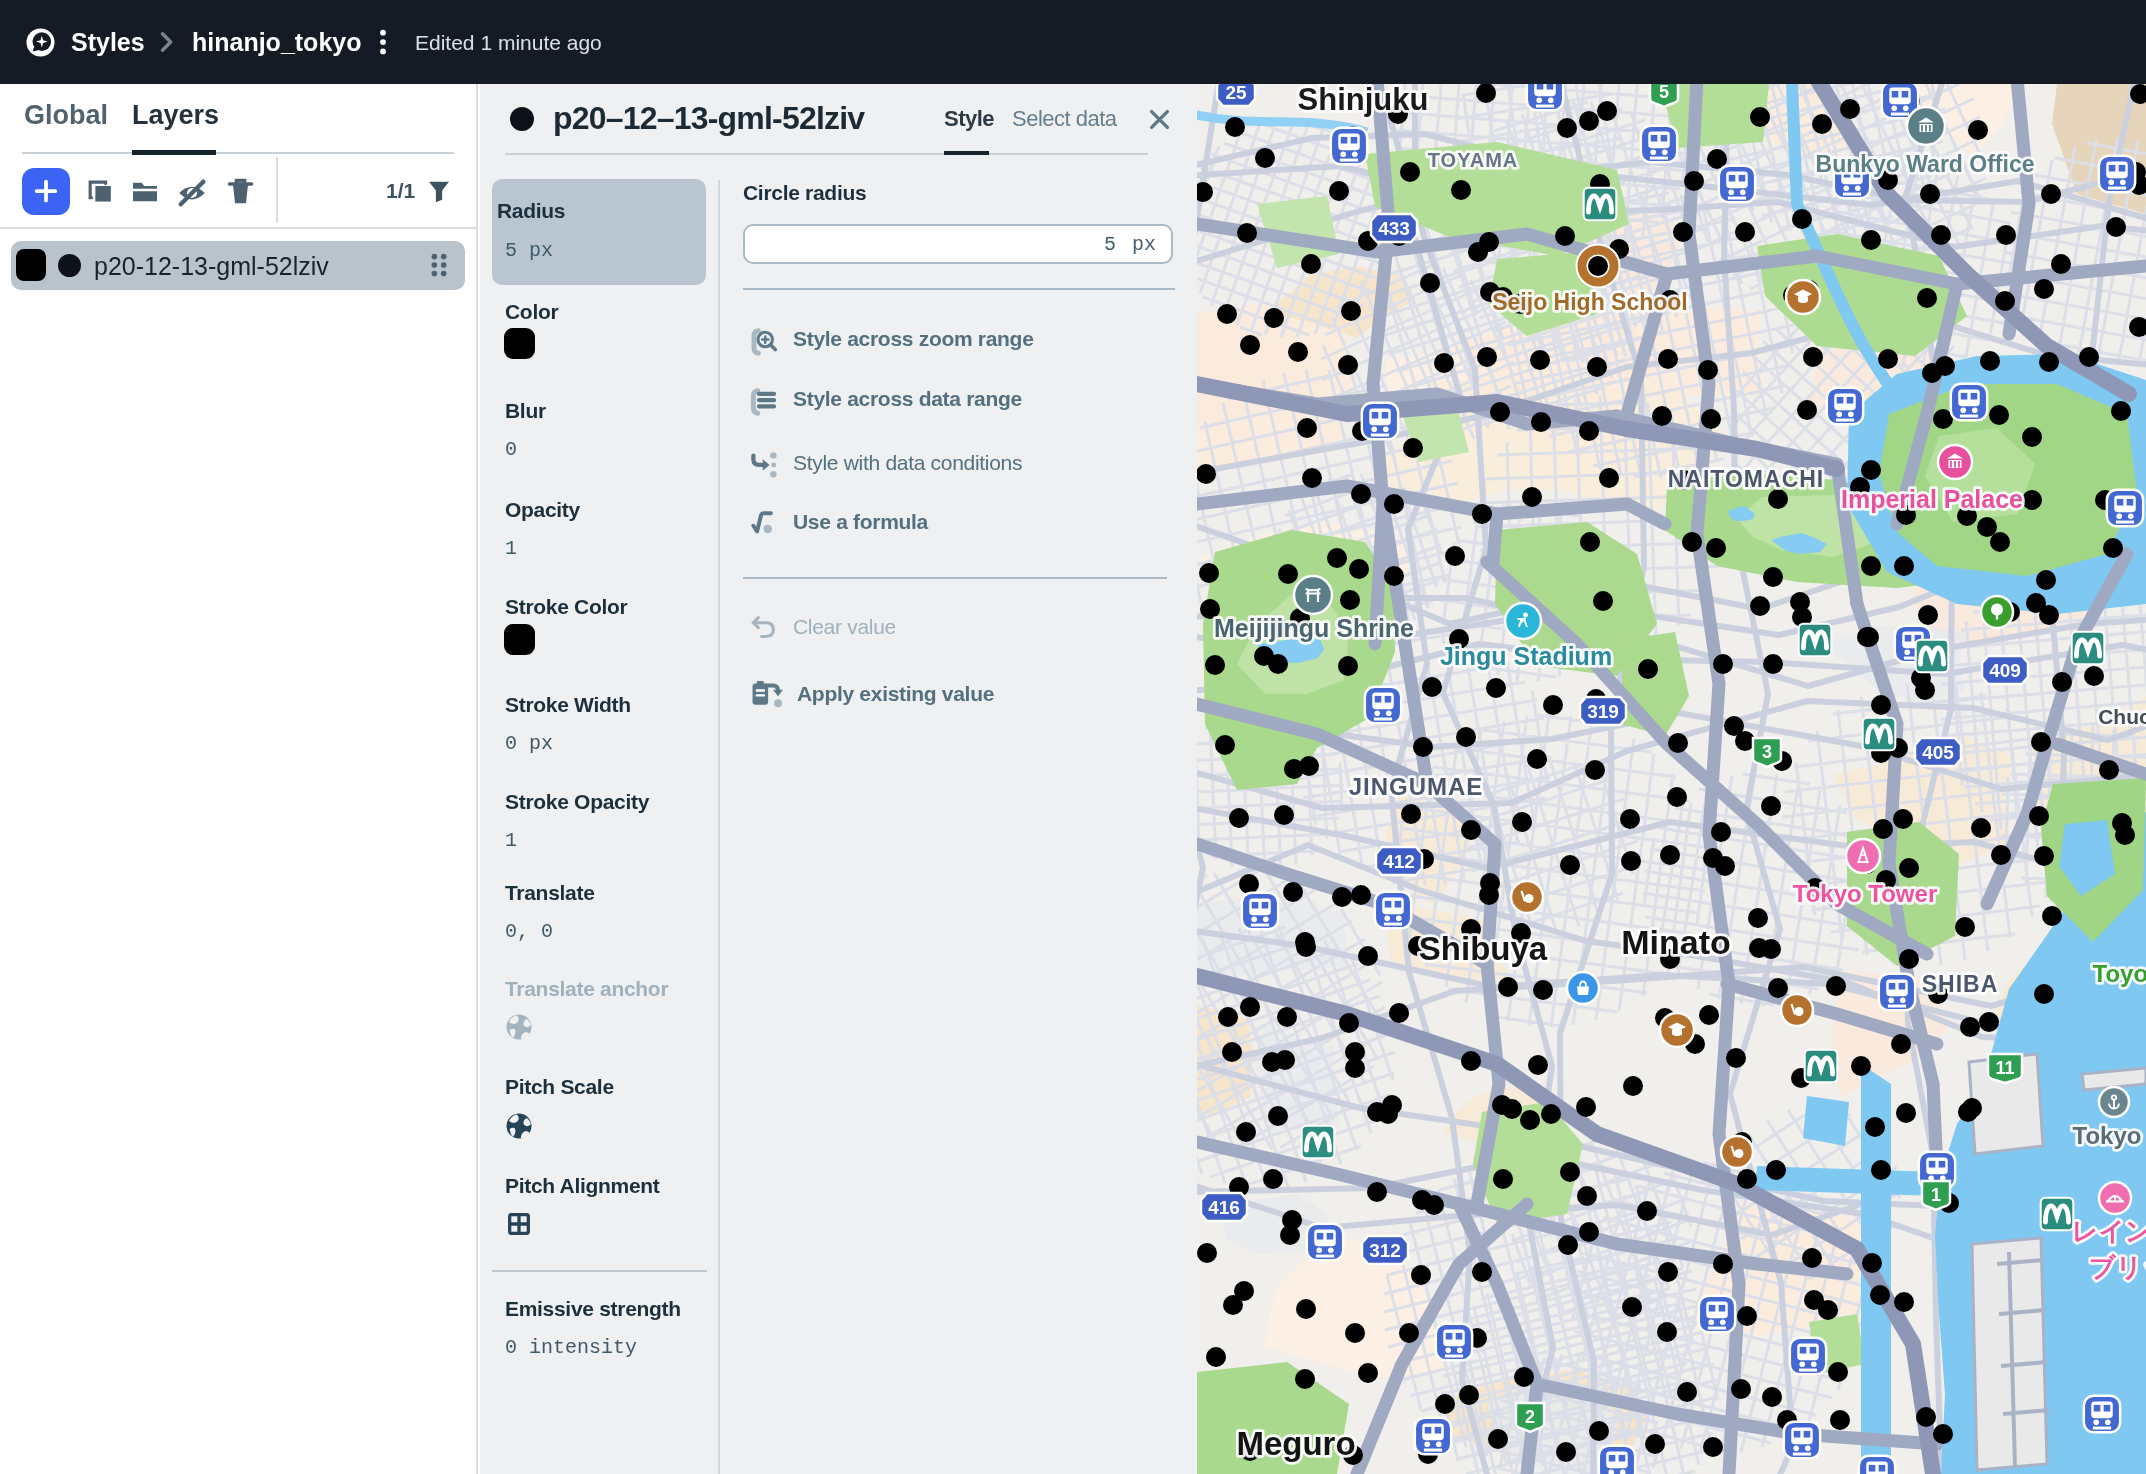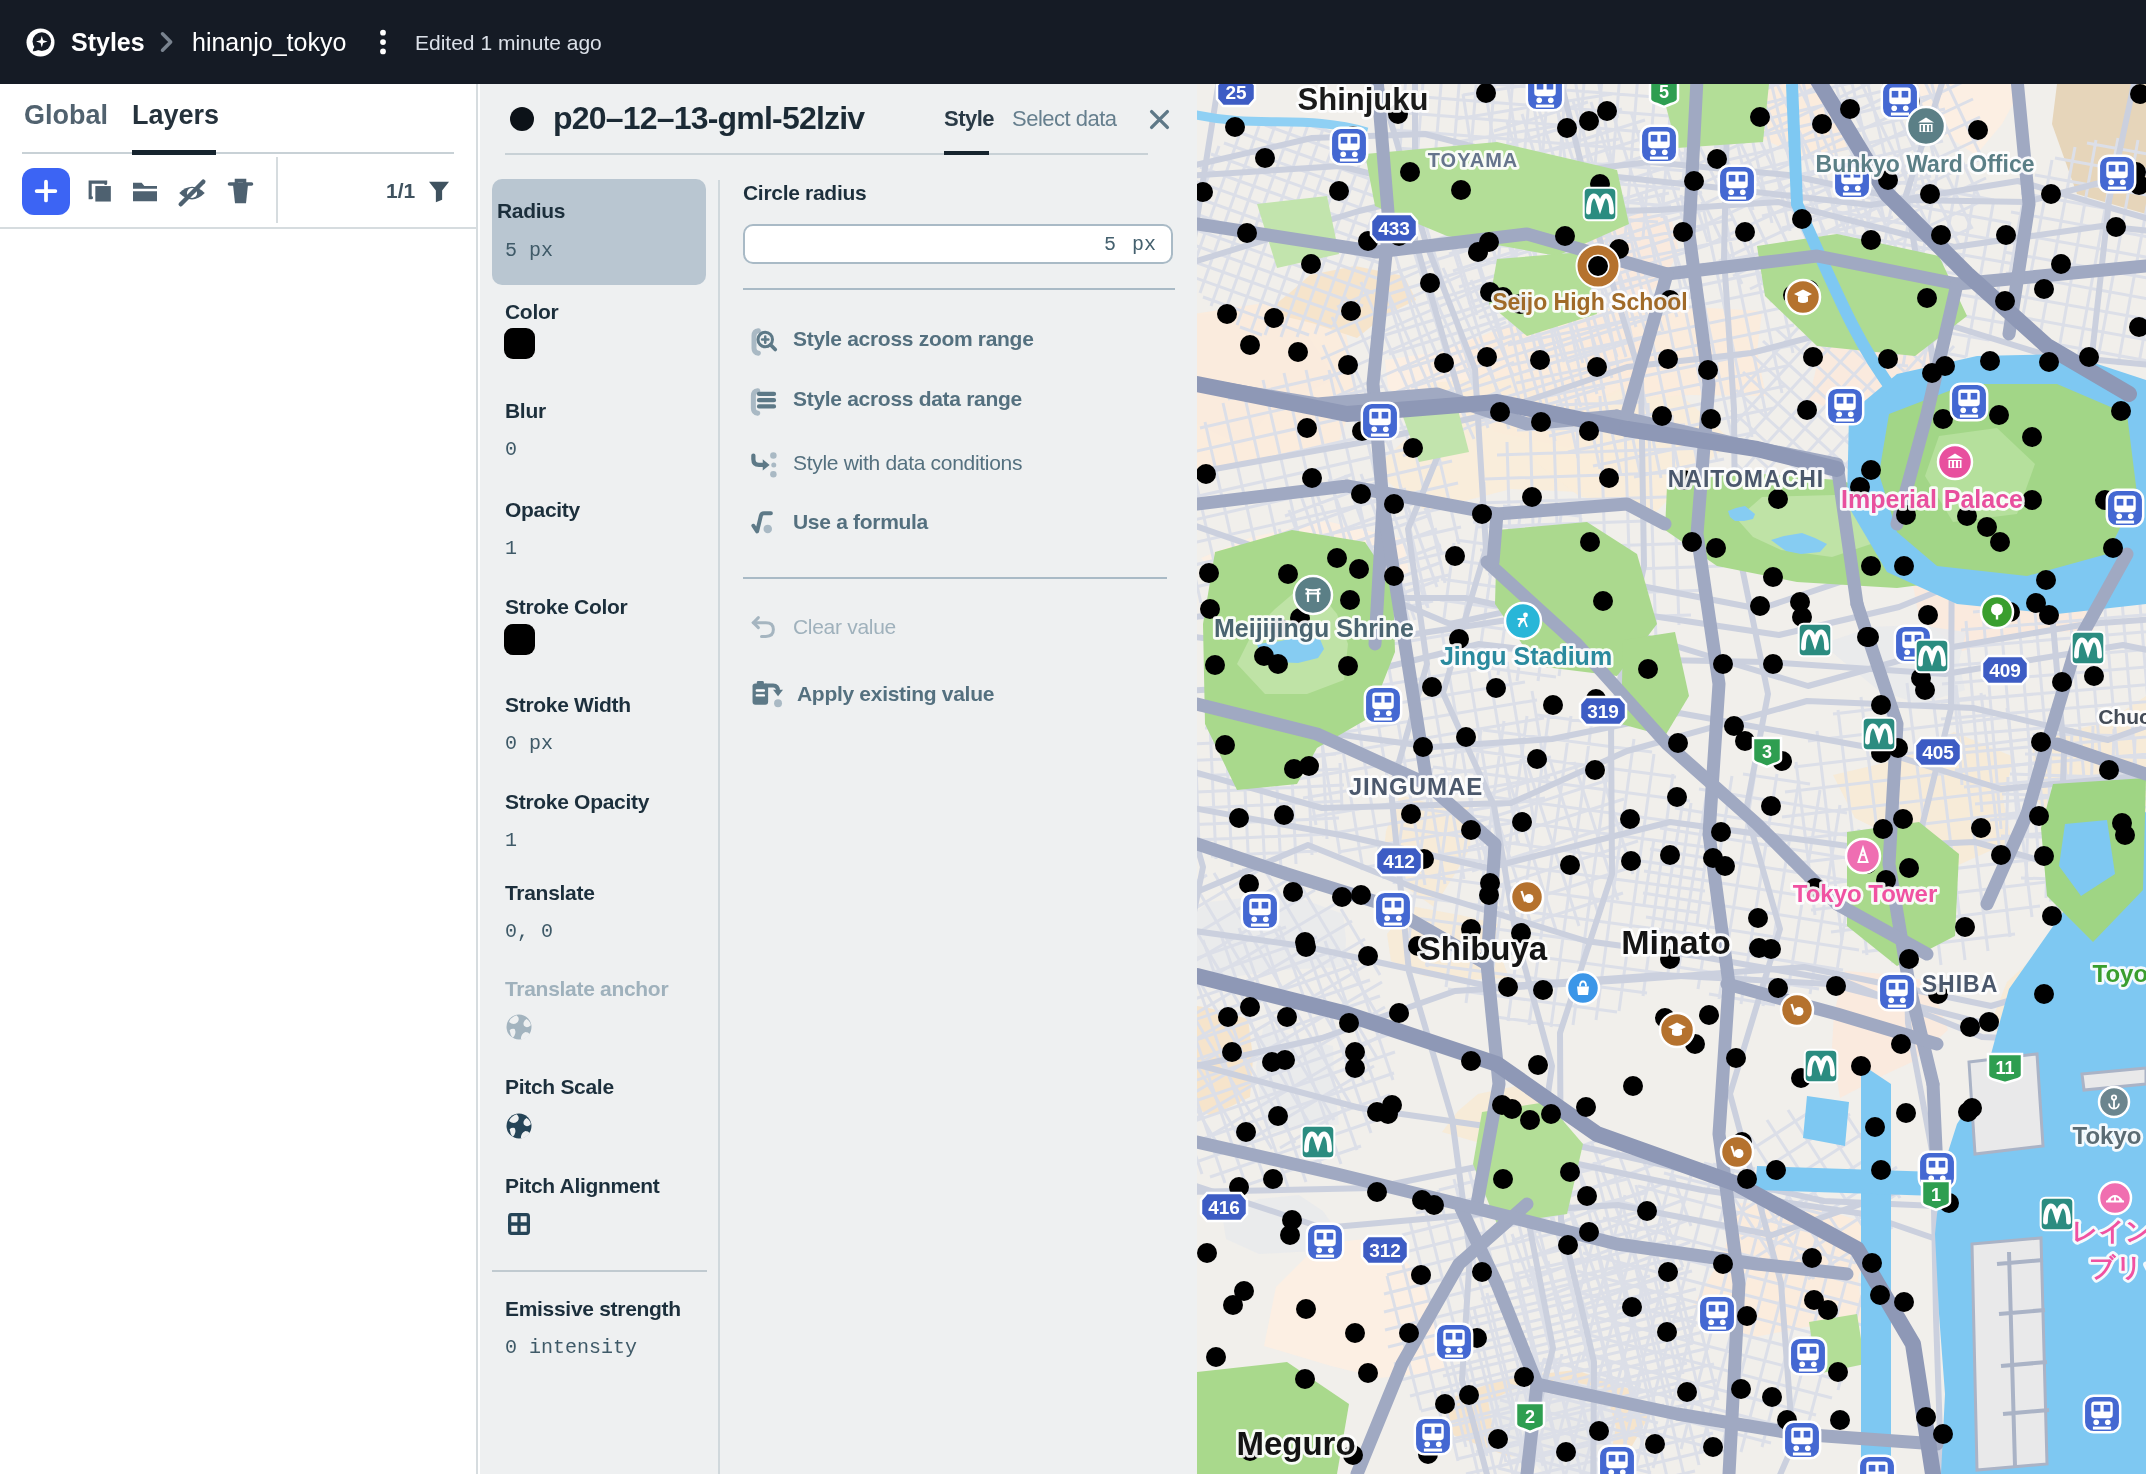--- a/index.html
+++ b/index.html
@@ -16,21 +16,21 @@
     <circle cx="15.8" cy="13.6" r="9.3" fill="#151b25"></circle>
     <path d="M9,18 Q6.5,21.5 6.8,23.2 Q8.5,23.5 12.5,22 Z" fill="#151b25"></path>
     <path d="M15.8,7.8 L17.1,12.3 L21.6,13.6 L17.1,14.9 L15.8,19.4 L14.5,14.9 L10,13.6 L14.5,12.3 Z" fill="#fff"></path>
   </svg>
   <div style="position:absolute;left:71px;top:28px;font-size:25px;font-weight:bold;color:#fff">Styles</div>
   <div style="position:absolute;left:152px;top:28px">
       <svg width="28" height="28" viewBox="0 0 24 24" style="color:#79838f;display:block" stroke="#79838f" stroke-width="3" fill="none" stroke-linecap="round">
         <path d="M9,5 L16,12 L9,19" fill="none" stroke-linejoin="round"></path>
       </svg>
     </div>
-  <div style="position:absolute;left:192px;top:28px;font-size:25px;font-weight:normal;color:#fff">hinanjo_tokyo</div>
+  <div style="position:absolute;left:192px;top:28px;font-size:25px;font-weight:bold;color:#fff">hinanjo_tokyo</div>
   <div style="position:absolute;left:368px;top:27px">
       <svg width="30" height="30" viewBox="0 0 24 24" style="color:#ffffff;display:block" stroke="#ffffff" stroke-width="2.4" fill="none" stroke-linecap="round">
         <circle cx="12" cy="4.5" r="2.3" fill="currentColor" stroke="none"></circle>
         <circle cx="12" cy="12" r="2.3" fill="currentColor" stroke="none"></circle>
         <circle cx="12" cy="19.5" r="2.3" fill="currentColor" stroke="none"></circle>
       </svg>
     </div>
   <div style="position:absolute;left:415px;top:31px;font-size:21px;color:#dbe0e8">Edited 1 minute ago</div>
 </div>
 
@@ -73,20 +73,33 @@
     </div>
   <div style="position:absolute;left:276px;top:73px;width:2px;height:66px;background:#d6dcdf"></div>
   <div style="position:absolute;left:386px;top:95px;font-size:21px;font-weight:bold;color:#3f525f">1/1</div>
   <div style="position:absolute;left:424px;top:92px">
       <svg width="30" height="30" viewBox="0 0 24 24" style="color:#3f525f;display:block" stroke="#3f525f" stroke-width="2.4" fill="none" stroke-linecap="round">
         <path d="M4,4.5 L20,4.5 L14.5,11.5 L14.5,19 L9.5,21 L9.5,11.5 Z" fill="currentColor" stroke="none"></path>
       </svg>
     </div>
   <div style="position:absolute;left:0;top:143px;width:478px;height:2px;background:#d6dcdf"></div>
 
+  <div style="position:absolute;left:11px;top:157px;width:454px;height:49px;background:#b8c3cb;border-radius:10px">
+    <div style="position:absolute;left:5px;top:8px;width:30px;height:32px;background:#000;border-radius:8px"></div>
+    <div style="position:absolute;left:47px;top:13px;width:23px;height:23px;background:#0c1218;border-radius:50%"></div>
+    <div style="position:absolute;left:83px;top:11px;font-size:25px;color:#16242e">p20-12-13-gml-52lziv</div>
+    <svg style="position:absolute;right:11px;top:9px" width="30" height="30" viewBox="0 0 32 32" fill="#4e6170">
+      <circle cx="11" cy="7" r="3"></circle>
+        <circle cx="21" cy="7" r="3"></circle>
+        <circle cx="11" cy="16" r="3"></circle>
+        <circle cx="21" cy="16" r="3"></circle>
+        <circle cx="11" cy="25" r="3"></circle>
+        <circle cx="21" cy="25" r="3"></circle>
+    </svg>
+  </div>
 </div>
 
 <div class="panel">
   <div style="position:absolute;left:30px;top:23px;width:24px;height:24px;background:#0c1218;border-radius:50%"></div>
   <div style="position:absolute;left:73px;top:16px;font-size:32px;font-weight:bold;letter-spacing:-0.8px;color:#1b2a35">p20–12–13-gml-52lziv</div>
   <div style="position:absolute;left:464px;top:22px;font-size:22px;font-weight:bold;letter-spacing:-0.5px;color:#2a3a46">Style</div>
   <div style="position:absolute;left:532px;top:22px;font-size:22px;letter-spacing:-0.5px;color:#667f8e">Select data</div>
   <div style="position:absolute;left:666px;top:22px">
       <svg width="27" height="27" viewBox="0 0 24 24" style="color:#5e7887;display:block" stroke="#5e7887" stroke-width="3" fill="none" stroke-linecap="round">
         <path d="M5,5 L19,19 M19,5 L5,19"></path>

